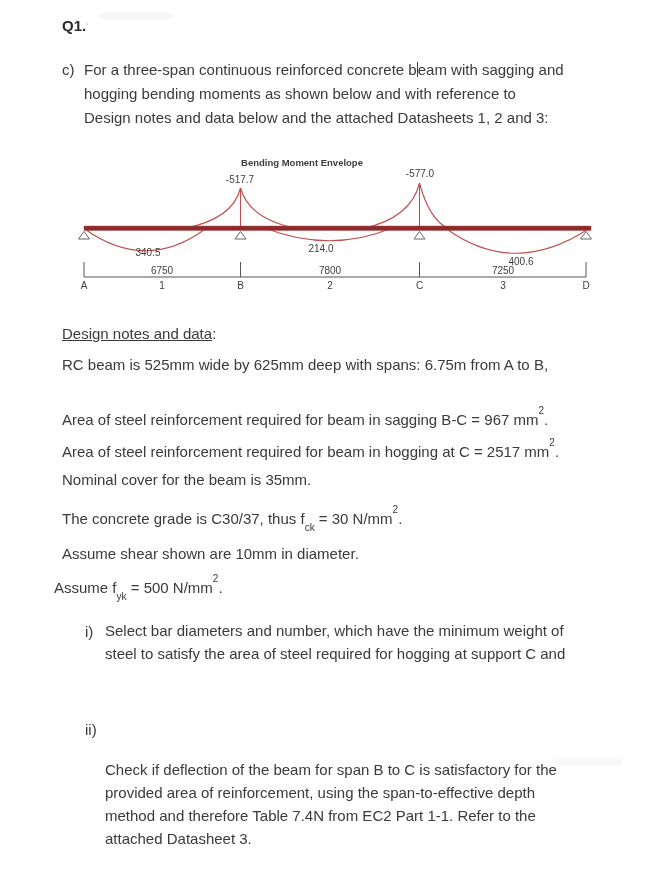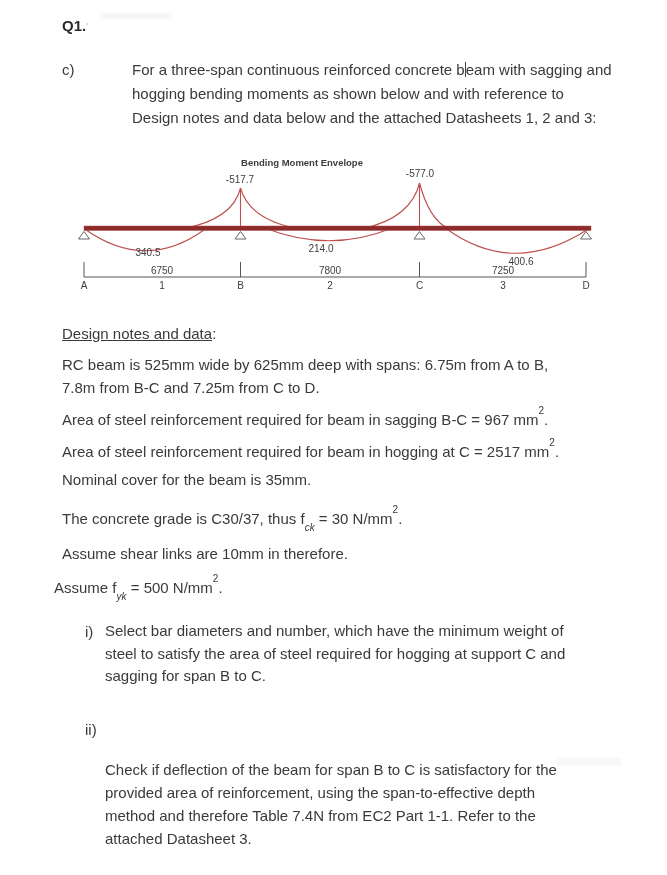--- a/index.html
+++ b/index.html
@@ -3,25 +3,25 @@
 <meta charset="utf-8">
 <style>
   html,body{margin:0;padding:0;background:#ffffff;}
   .page{position:relative;width:667px;height:875px;background:#ffffff;overflow:hidden;
         font-family:"Liberation Sans",sans-serif;color:#3a3a3a;}
   .abs{position:absolute;white-space:nowrap;}
   .q-title{font-size:15px;font-weight:bold;color:#2b2b2b;}
   .body-txt{font-size:15px;line-height:24px;color:#3a3a3a;}
   .line{white-space:nowrap;}
   .para-lines .line{height:22.5px;line-height:22.5px;}
-  .c-lines .line{height:24px;line-height:24px;margin-left:48px;}
+  .c-lines .line{height:24px;line-height:24px;}
   .ii-lines .line{height:23px;line-height:23px;}
   .heading-underline{text-decoration:underline;text-align:right;}
   sup.s2{font-size:10px;position:relative;top:-5px;line-height:0;}
-  sub.sb{font-size:10px;position:relative;top:3px;line-height:0;font-style:italic;}
+  sub.sb{font-size:10px;position:relative;top:3px;line-height:0;}
   .caret{display:inline-block;width:1px;height:15px;background:#444;vertical-align:-2px;}
   .smudge{position:absolute;background:#ededed;border-radius:2px;filter:blur(1px);}
   .faint{color:#c8c8c8;}
   svg text{font-family:"Liberation Sans",sans-serif;fill:#3d3d3d;}
 </style>
 </head>
 <body>
 
 <div class="page">
 
@@ -87,40 +87,38 @@
     <text x="330" y="141" font-size="10" text-anchor="middle">2</text>
     <text x="419.5" y="141" font-size="10" text-anchor="middle">C</text>
     <text x="503" y="141" font-size="10" text-anchor="middle">3</text>
     <text x="586" y="141" font-size="10" text-anchor="middle">D</text>
   </svg>
 
   <div class="abs body-txt" style="left:62px;top:322px;"><span class="heading-underline">Design notes and data</span><span>:</span></div>
 
   <div class="abs body-txt para-lines" style="left:62px;top:354px;">
     <div class="line">RC beam is 525mm wide by 625mm deep with spans: 6.75m from A to B,</div>
-    <div class="line">7.8m from B-C and 7.25m from C to D.</div>
   </div>
 
   <div class="abs body-txt" style="left:62px;top:408px;"><span>Area of steel reinforcement required for beam in sagging B-C = 967 mm</span><sup class="s2">2</sup><span>.</span></div>
 
   <div class="abs body-txt" style="left:62px;top:440px;"><span>Area of steel reinforcement required for beam in hogging at C = 2517 mm</span><sup class="s2">2</sup><span>.</span></div>
 
   <div class="abs body-txt" style="left:62px;top:468px;">Nominal cover for the beam is 35mm.</div>
 
   <div class="abs body-txt" style="left:62px;top:507px;"><span>The concrete grade is C30/37, thus f</span><sub class="sb">ck</sub><span> = 30 N/mm</span><sup class="s2">2</sup><span>.</span></div>
 
-  <div class="abs body-txt" style="left:62px;top:542px;">Assume shear links are 10mm in therefore.</div>
+  <div class="abs body-txt" style="left:62px;top:542px;">Assume shear shown are 10mm in diameter.</div>
 
   <div class="abs body-txt" style="left:54px;top:576px;"><span>Assume f</span><sub class="sb">yk</sub><span> = 500 N/mm</span><sup class="s2">2</sup><span>.</span></div>
 
   <div class="abs body-txt" style="left:85px;top:620px;">i)</div>
   <div class="abs body-txt para-lines" style="left:105px;top:620px;">
     <div class="line">Select bar diameters and number, which have the minimum weight of</div>
     <div class="line">steel to satisfy the area of steel required for hogging at support C and</div>
-    <div class="line">sagging for span B to C.</div>
   </div>
 
   <div class="abs body-txt" style="left:85px;top:718px;">ii)</div>
   <div class="abs body-txt ii-lines" style="left:105px;top:718px;margin-top:40px;">
     <div class="line">Check if deflection of the beam for span B to C is satisfactory for the</div>
     <div class="line">provided area of reinforcement, using the span-to-effective depth</div>
     <div class="line">method and therefore Table 7.4N from EC2 Part 1-1. Refer to the</div>
     <div class="line">attached Datasheet 3.</div>
   </div>
 

